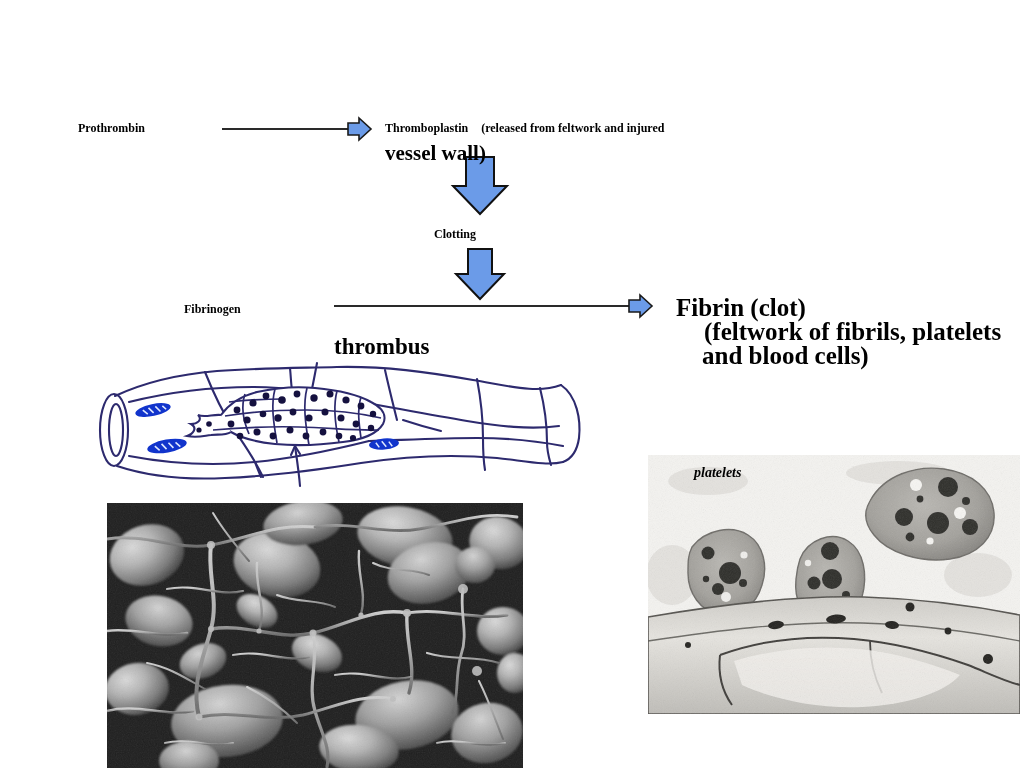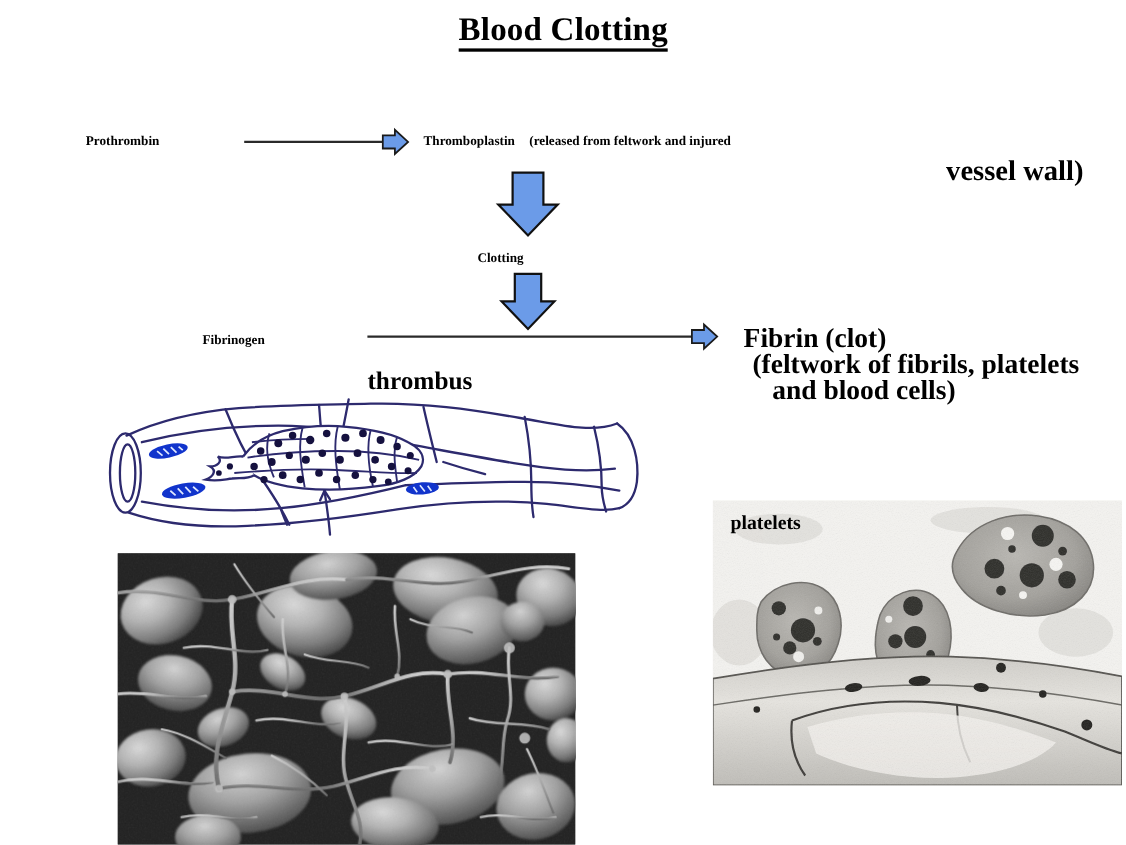--- a/index.html
+++ b/index.html
@@ -43,38 +43,38 @@
     white-space: nowrap;
   }
   #prothrombin { left: 78px;  top: 116px; }
   #thromboplastin-wrap {
     left: 385px; top: 116px;
     width: 600px;
   }
   #thromboplastin-line2 {
     left: 385px; top: 141px;
     width: 600px;
-    text-align: right;
-    font-size: 26px;
+    text-align: left;
+    font-size: 21px;
     font-weight: bold;
   }
   #thrombin { left: 434px; top: 222px; }
   #fibrinogen { left: 184px; top: 297px; }
   #fibrin-block {
     left: 676px; top: 296px;
     font-size: 25px;
     font-weight: bold;
     line-height: 24px;
   }
-  #fibrin-block .l2 { padding-left: 8px; }
+  #fibrin-block .l2 { padding-left: 8px; margin-left: 20px; }
   #fibrin-block .l3 { padding-left: 26px; }
 
   #thrombus-label { left: 334px; top: 334px; font-size: 23px; font-weight: bold;}
   #lesion-label   { left: 256px; top: 468px; font-size: 19.5px; font-weight: bold; margin-top: 38px;}
-  #platelets-label{ left: 664px; top: 465px; font-size: 18px; font-weight: bold;}
+  #platelets-label{ left: 694px; top: 465px; font-size: 14px; font-weight: bold; font-style: italic;}
 
   
   .connector-svg { overflow: visible; }
 
   
   #vessel-drawing { left: 85px; top: 358px; }
 
   
   #sem-fibrin {
     left: 107px; top: 503px;
@@ -87,23 +87,20 @@
     width: 372px; height: 259px;
     overflow: hidden;
     background: #f2f1ee;
   }
 </style>
 </head>
 <body>
 
 <div id="slide">
 
-  <div id="title" class="abs">
-    <span>Blood Clotting</span>
-  </div>
 
   <svg class="abs connector-svg" style="left:0; top:0;" width="1024" height="340" viewBox="0 0 1024 340">
     <defs>
 
       <g id="blockArrowH">
         <path d="M0,-6 L11,-6 L11,-11 L23,0 L11,11 L11,6 L0,6 Z" fill="#6b9be8" stroke="#1a1a1a" stroke-width="1.6" stroke-linejoin="miter"></path>
       </g>
     </defs>
 
     <line x1="222" y1="129" x2="348" y2="129" stroke="#2a2a2a" stroke-width="1.9"></line>

